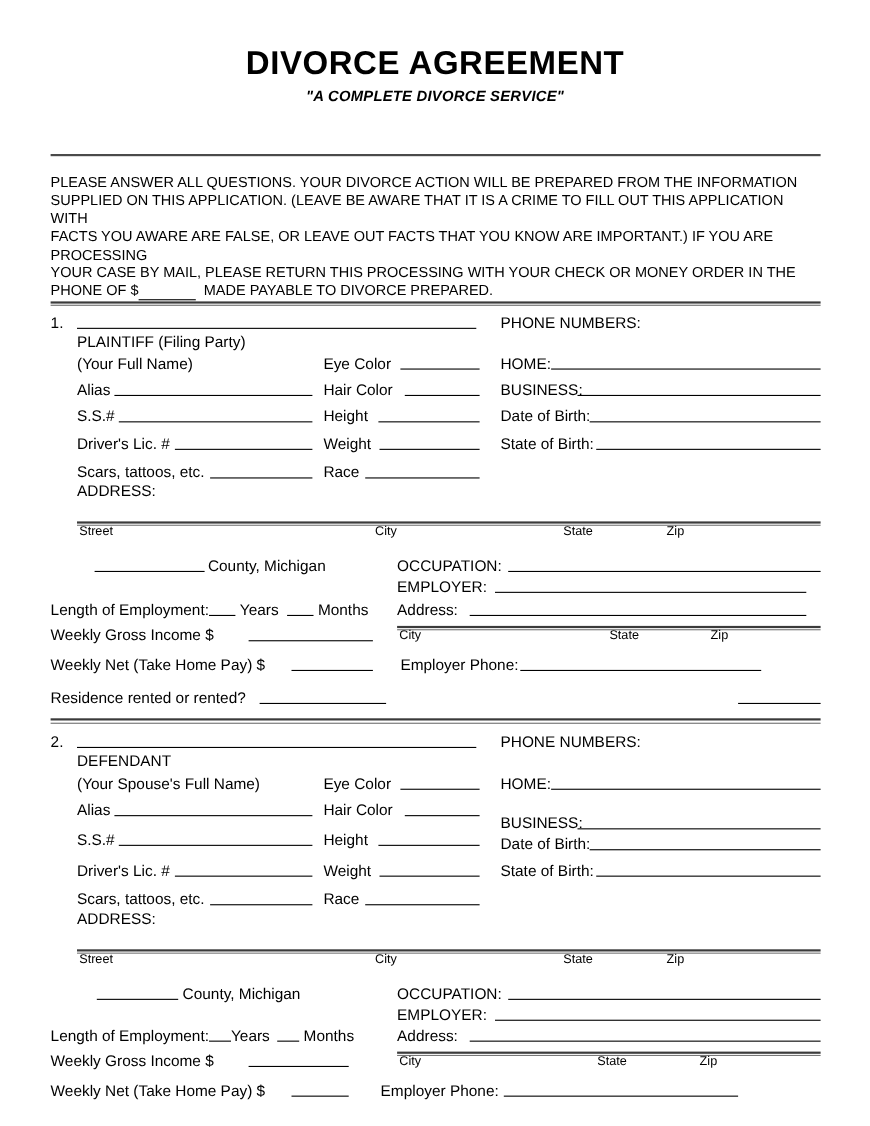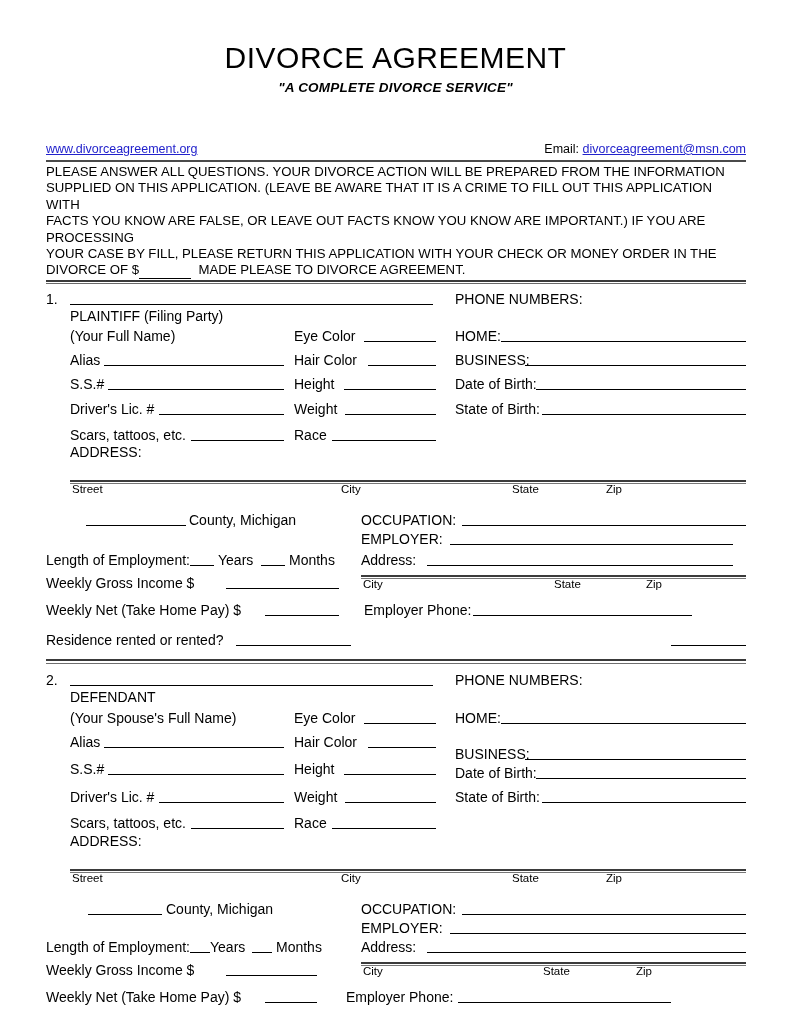--- a/index.html
+++ b/index.html
@@ -18,21 +18,21 @@
     height: 1024px;
     background: #ffffff;
     overflow: hidden;
     box-sizing: border-box;
   }
 
   
   .doc-title {
     text-align: center;
     font-size: 30px;
-    font-weight: normal;
+    font-weight: bold;
     letter-spacing: 0.5px;
     margin: 0;
     padding-top: 42px;
     line-height: 1.05;
   }
   .doc-subtitle {
     text-align: center;
     font-size: 13.5px;
     font-weight: bold;
     font-style: italic;
@@ -82,21 +82,21 @@
     border-top: 2.5px solid #3a3a3a;
     border-bottom: 1px solid #6a6a6a;
     height: 1.5px;
     margin: 0;
   }
 
   
   .instructions {
     font-size: 13.2px;
     line-height: 16.4px;
-    margin-top: 2px;
+    margin-top: 16px;
     margin-bottom: 1px;
     text-align: left;
   }
   .instructions .blank-amt {
     display: inline-block;
     width: 52px;
     border-bottom: 1.6px solid #000;
     vertical-align: bottom;
     height: 13px;
   }
@@ -138,36 +138,29 @@
 </head>
 <body>
 
 <div class="page">
 
   <h1 class="doc-title">DIVORCE AGREEMENT</h1>
   <div class="doc-subtitle">"A COMPLETE DIVORCE SERVICE"</div>
 
   <div class="content">
 
-    <div class="link-row">
-      <span class="site lnk">www.divorceagreement.org</span>
-      <span class="email">
-        <span class="eml-label">Email:</span>
-        <span class="lnk">divorceagreement@msn.com</span>
-      </span>
-    </div>
     <div class="rule-thick"></div>
 
     <div class="instructions">
       <div>PLEASE ANSWER ALL QUESTIONS.  YOUR DIVORCE ACTION WILL BE PREPARED FROM THE INFORMATION</div>
       <div>SUPPLIED ON THIS APPLICATION.  (LEAVE BE AWARE THAT IT IS A CRIME TO FILL OUT THIS APPLICATION WITH</div>
-      <div>FACTS YOU KNOW ARE FALSE, OR LEAVE OUT FACTS KNOW YOU KNOW ARE IMPORTANT.)  IF YOU ARE PROCESSING</div>
-      <div>YOUR CASE BY FILL, PLEASE RETURN THIS APPLICATION WITH YOUR CHECK OR MONEY ORDER IN THE</div>
+      <div>FACTS YOU AWARE ARE FALSE, OR LEAVE OUT FACTS THAT YOU KNOW ARE IMPORTANT.)  IF YOU ARE PROCESSING</div>
+      <div>YOUR CASE BY MAIL, PLEASE RETURN THIS PROCESSING WITH YOUR CHECK OR MONEY ORDER IN THE</div>
       <div>
-        <span>DIVORCE OF $</span><span class="blank-amt"></span>&nbsp;&nbsp;<span>MADE PLEASE TO DIVORCE AGREEMENT.</span>
+        <span>PHONE OF $</span><span class="blank-amt"></span>&nbsp;&nbsp;<span>MADE PAYABLE TO DIVORCE PREPARED.</span>
       </div>
     </div>
     <div class="rule-double"></div>
 
     <div class="party" style="height:352px; margin-top:6px;">
 
       <span class="num" style="top:1px;">1.</span>
       <span class="abs ul" style="left:24px; top:1px; width:363px;"></span>
 
       <span class="abs lbl" style="left:24px; top:18px;">PLAINTIFF (Filing Party)</span>

